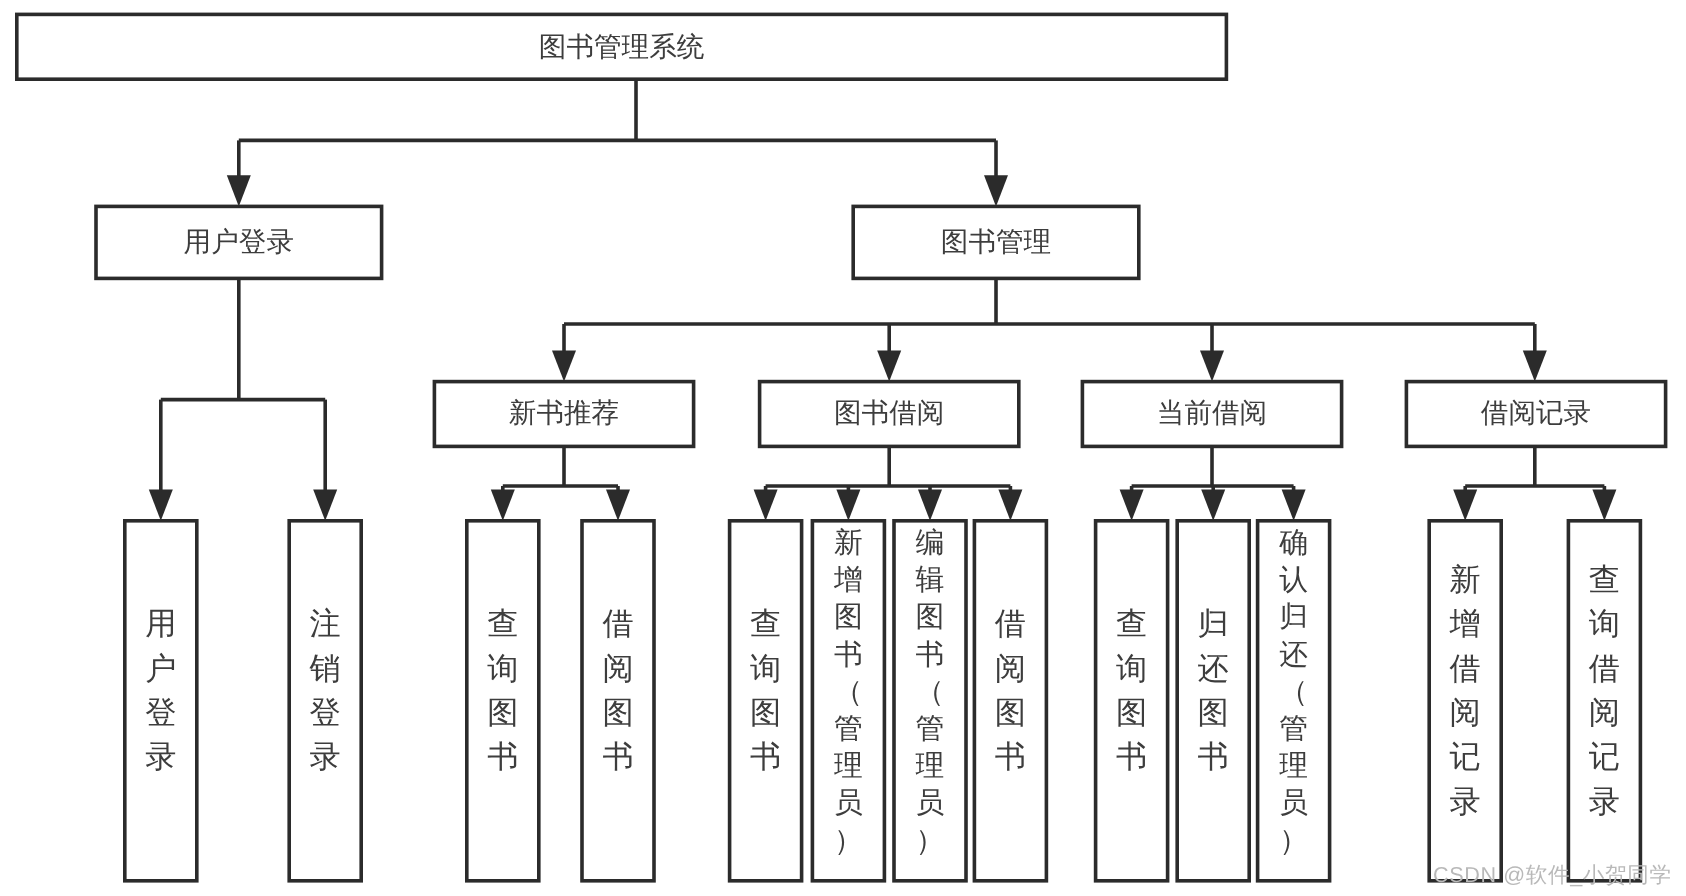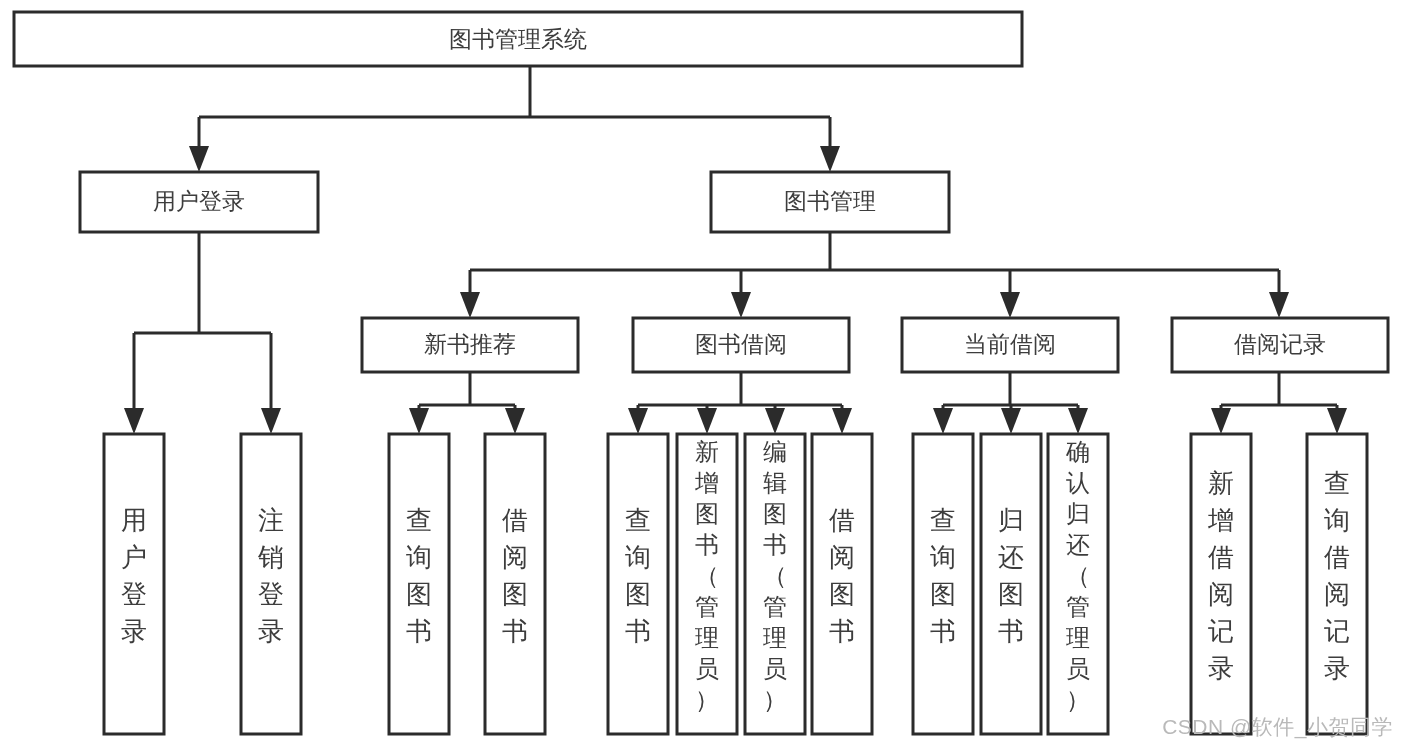--- a/index.html
+++ b/index.html
@@ -54,21 +54,21 @@
     text-anchor: middle;
   }
   .node-label-v.compact {
     font-size: 24px;
   }
   .watermark {
     position: absolute;
     right: 12px;
     bottom: 6px;
     font-family: "Liberation Sans", "DejaVu Sans", sans-serif;
-    font-size: 21px;
+    font-size: 18px;
     color: #b9b9b9;
     letter-spacing: 0.5px;
     white-space: nowrap;
     user-select: none;
   }
 </style>
 </head>
 <body>
 
 <div id="diagram-root">

